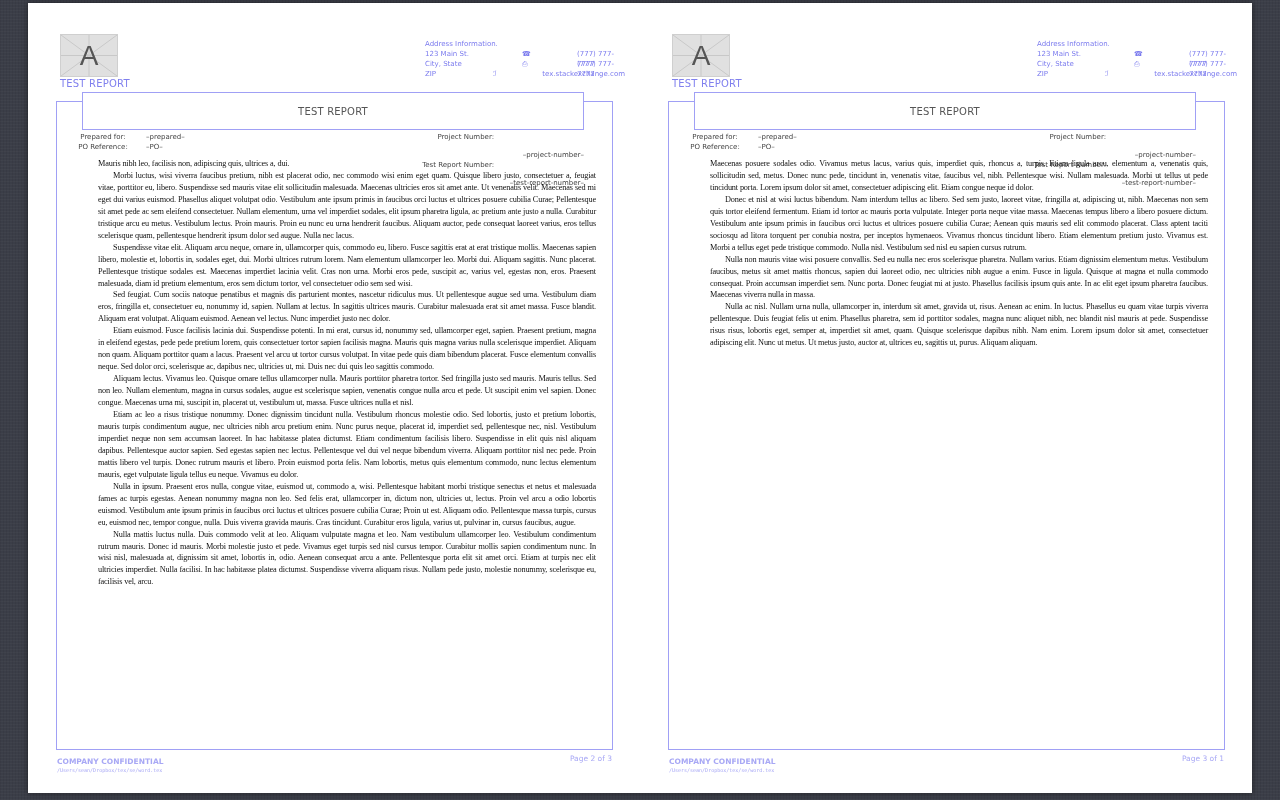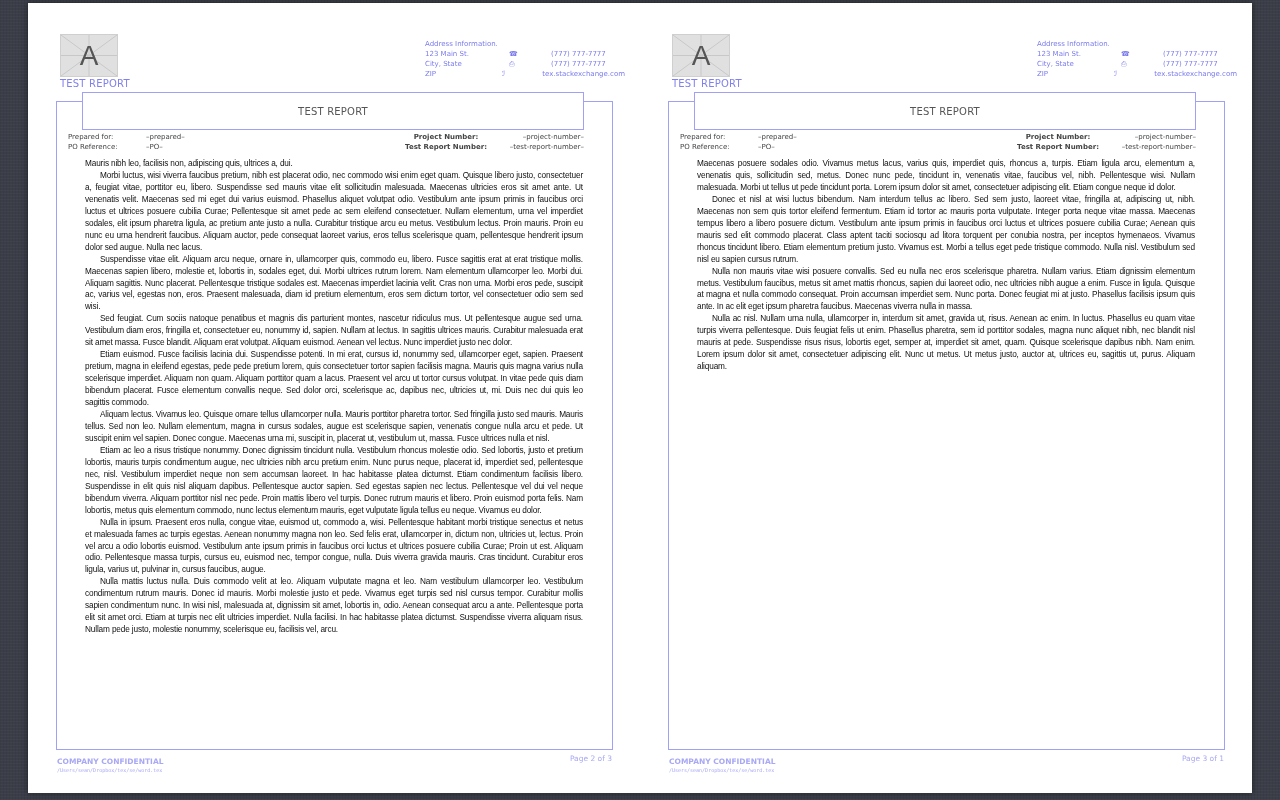--- a/index.html
+++ b/index.html
@@ -37,21 +37,21 @@
     position: absolute; left: 32px; top: 75px;
     font-family: "DejaVu Sans", sans-serif; font-size: 10px; color: #8080ee;
     letter-spacing: 0.2px;
   }
 
   .address {
     position: absolute; left: 397px; top: 36px; width: 200px;
     font-family: "DejaVu Sans", sans-serif; font-size: 7px; line-height: 10px; color: #7b7bee;
   }
   .address .head { height: 10px; }
-  .address .row { display: flex; height: 10px; }
+  .address .row { display: flex; height: 10px; gap: 13px; }
   .address .col1 { width: 84px; }
   .address .ico { width: 18px; text-align: left; font-size: 7px; }
   .address .val { flex: 1; margin-left: 24px; }
 
   .frame {
     position: absolute; left: 28px; top: 98px; width: 555px; height: 648px;
     border: 1px solid #a0a0f5; border-top: none;
   }
   .frame-top-left {
     position: absolute; left: 28px; top: 98px; width: 26px; height: 0;
@@ -69,27 +69,27 @@
     letter-spacing: 0.2px;
   }
 
   .meta {
     position: absolute; top: 130px; font-family: "DejaVu Sans", sans-serif;
     font-size: 7px; line-height: 9.5px; color: #444;
   }
   .meta.lm { left: 40px; }
   .meta.rm { left: 370px; width: 186px; }
   .meta .row { display: flex; }
-  .meta.lm .k { width: 70px; text-align: left; padding-right: 8px; }
-  .meta.rm .k { width: 96px; text-align: center; padding-right: 8px; font-weight: bold; }
-  .meta.rm .v { flex: 1; text-align: right; }
+  .meta.lm .k { width: 70px; text-align: center; padding-right: 8px; }
+  .meta.rm .k { width: 96px; text-align: right; padding-right: 8px; }
+  .meta.rm .v { flex: 1; text-align: right; margin-top: 18px; }
 
   .body-text {
-    position: absolute; left: 57px; top: 155px; width: 498px;
-    font-family: Liberation Sans, sans-serif; font-size: 8.25px; line-height: 11.95px;
+    position: absolute; left: 70px; top: 155px; width: 498px;
+    font-family: Liberation Serif, serif; font-size: 8.25px; line-height: 11.95px;
     color: #111; text-align: justify; letter-spacing: -0.15px;
   }
   .body-text p { margin: 0; text-indent: 15px; }
   .body-text p.noindent { text-indent: 0; }
 
   .footer-left {
     position: absolute; left: 29px; top: 754px;
     font-family: "DejaVu Sans", sans-serif; font-size: 7.5px; color: #a8a8f5; font-weight: bold;
   }
   .footer-path {

